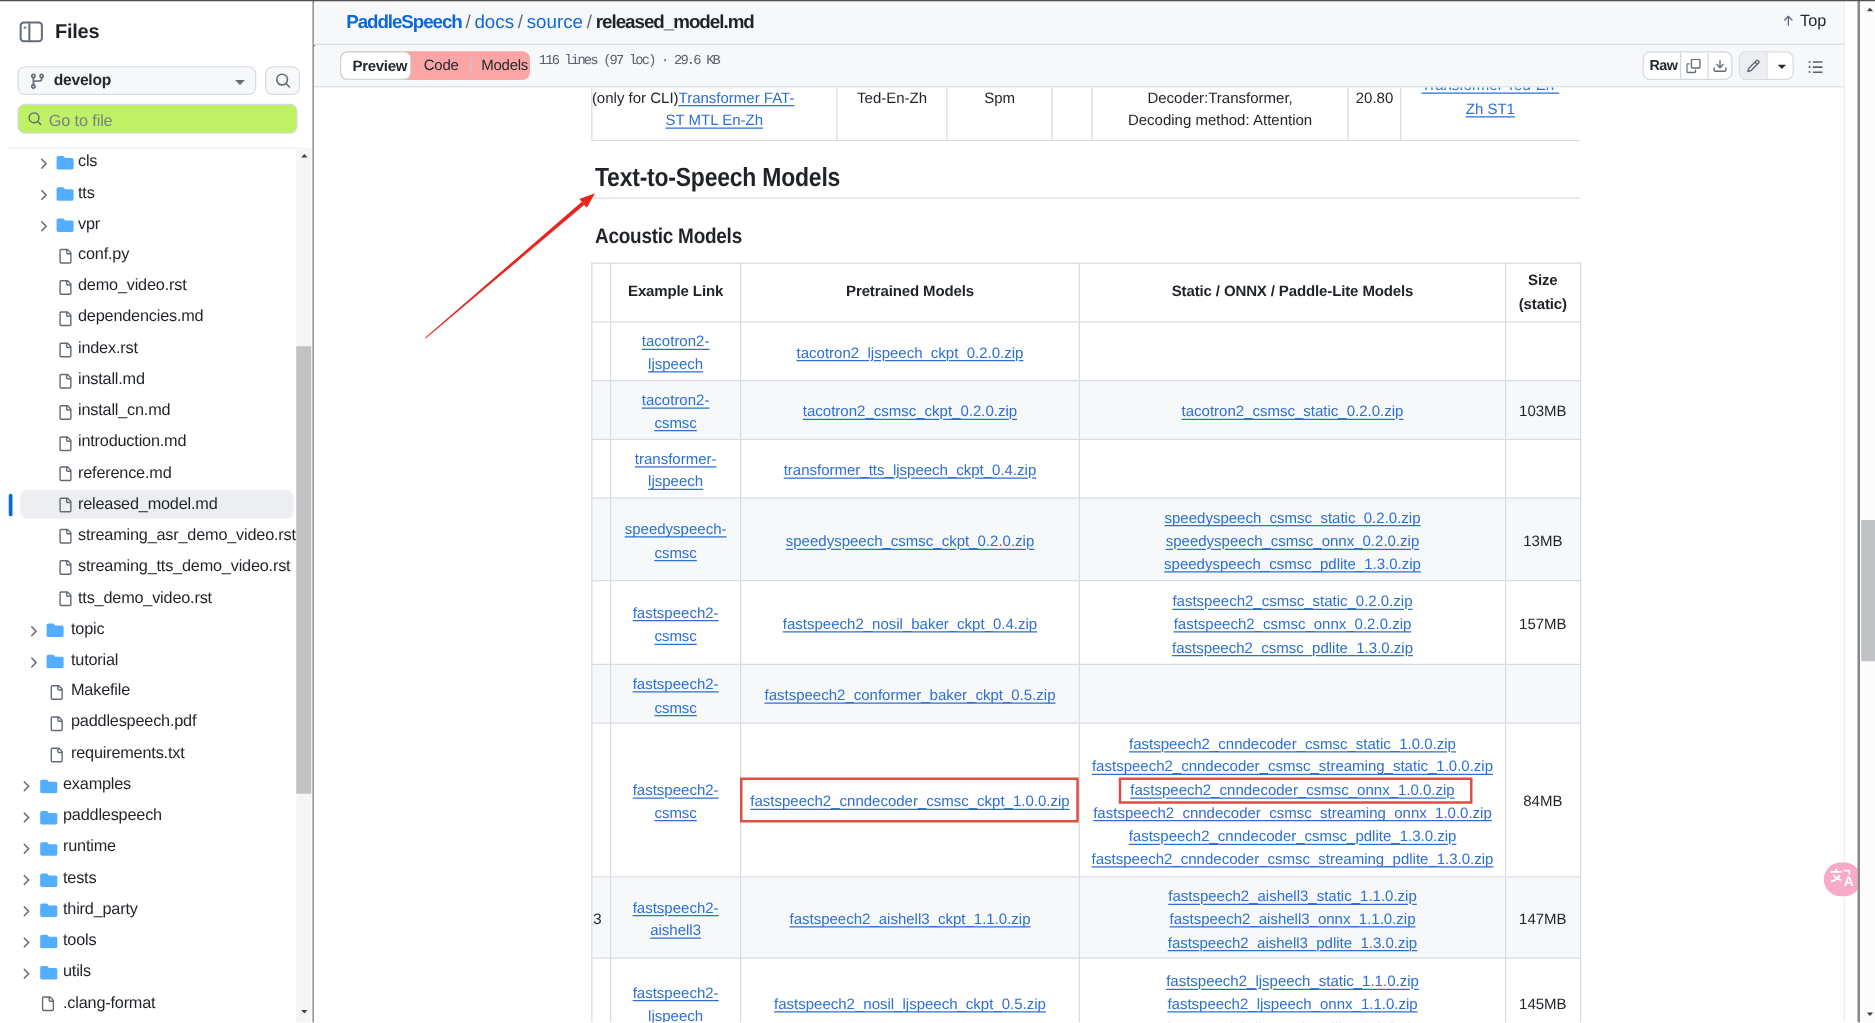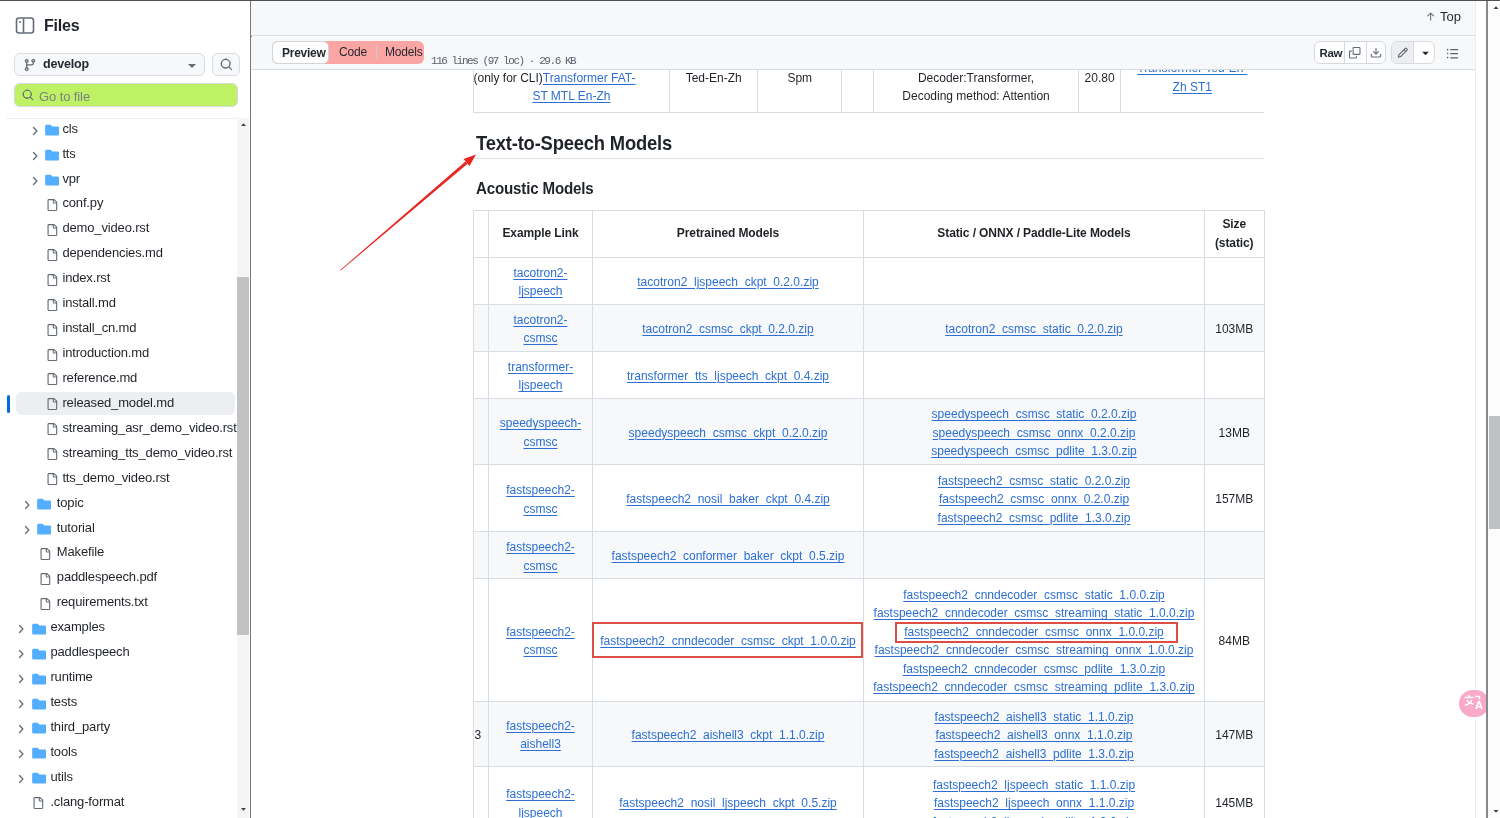--- a/index.html
+++ b/index.html
@@ -42,21 +42,21 @@
 #bc .sep { color:#636c76; padding:0 3px; }
 #bc .bold { font-weight:700; letter-spacing:-0.85px; }
 #bc .last { font-weight:700; color:#1f2328; letter-spacing:-0.8px; }
 #topbtn { position:absolute; right:14px; top:8px; font-size:13px; color:#24292f; }
 
 #segc { position:absolute; left:21px; top:4.5px; width:152px; height:23px; background:#fca5a5; border-radius:6px; }
 #prevpill { position:absolute; left:0px; top:0px; width:57px; height:23px; background:#fff; border:1px solid #cfd5db; border-radius:6px; }
 #prevpill span { position:absolute; left:9px; top:3.5px; font-size:12px; font-weight:700; color:#24292f; letter-spacing:-0.25px; }
 .segtab { position:absolute; top:3.5px; font-size:12px; color:#24292f; letter-spacing:-0.2px; }
 #segdiv { position:absolute; left:104px; top:5px; width:1px; height:13px; background:#c6ccd2; }
-#fileinfo { position:absolute; left:180px; top:6.5px; font-family:"Liberation Mono", monospace; font-size:11px; letter-spacing:-1.45px; color:#59636e;margin-top:12px; }
+#fileinfo { position:absolute; left:180px; top:6.5px; font-family:"Liberation Mono", monospace; font-size:11px; letter-spacing:-1.45px; color:#59636e; }
 
 #rawgrp { position:absolute; left:1062.5px; top:4.5px; width:72.5px; height:22.5px; background:#fff; border:1px solid #d3d9df; border-radius:6px;padding-left:31px; }
 #rawgrp .d1 { position:absolute; left:29.5px; top:0; width:1px; height:20.5px; background:#d3d9df; }
 #rawgrp .d2 { position:absolute; left:51px; top:0; width:1px; height:20.5px; background:#d3d9df; }
 #rawgrp .rawtxt { position:absolute; left:5px; top:4.5px; font-size:11.5px; font-weight:700; color:#24292f; letter-spacing:-0.4px; }
 #editgrp { position:absolute; left:1140px; top:4.5px; width:44px; height:22.5px; border:1px solid #d8dbe0; border-radius:6px; background:#fff; }
 #editgrp .left { position:absolute; left:0; top:0; width:21px; height:20.5px; background:#eceef1; border-radius:5px 0 0 5px; }
 #editgrp .div { position:absolute; left:21px; top:0; width:1px; height:20.5px; background:#d8dbe0; }
 
 
@@ -331,20 +331,21 @@
       <path d="M0.5 6.5l4-4.5 4 4.5z" fill="#3f3f3f"></path>
     </svg>
   <svg style="position:absolute;left:240px;top:806px" width="7" height="5" viewBox="0 0 9 8">
       <path d="M0.5 1.5l4 4.5 4-4.5z" fill="#3f3f3f"></path>
     </svg>
 </div>
 <div id="sbborder"></div>
 
 <div id="main">
   <div id="bcbar">
+    <div id="bc"><a class="bold" href="#">PaddleSpeech</a><span class="sep">/</span><a href="#">docs</a><span class="sep">/</span><a href="#">source</a><span class="sep">/</span><span class="last">released_model.md</span></div>
     <div id="topbtn"><svg width="11" height="11" viewBox="0 0 16 16" fill="#636c76" style="vertical-align:-1px;margin-right:4px">
           <path d="M3.47 7.78a.75.75 0 0 1 0-1.06l4.25-4.25a.75.75 0 0 1 1.06 0l4.25 4.25a.751.751 0 0 1-.018 1.042.751.751 0 0 1-1.042.018L9 4.81v8.44a.75.75 0 0 1-1.5 0V4.81L4.53 7.78a.75.75 0 0 1-1.06 0Z"></path>
         </svg>Top</div>
   </div>
   <div id="toolbar">
     <div id="segc">
       <div id="prevpill">
           <span>Preview</span>
         </div>
       <span class="segtab" style="left:67px">Code</span>

